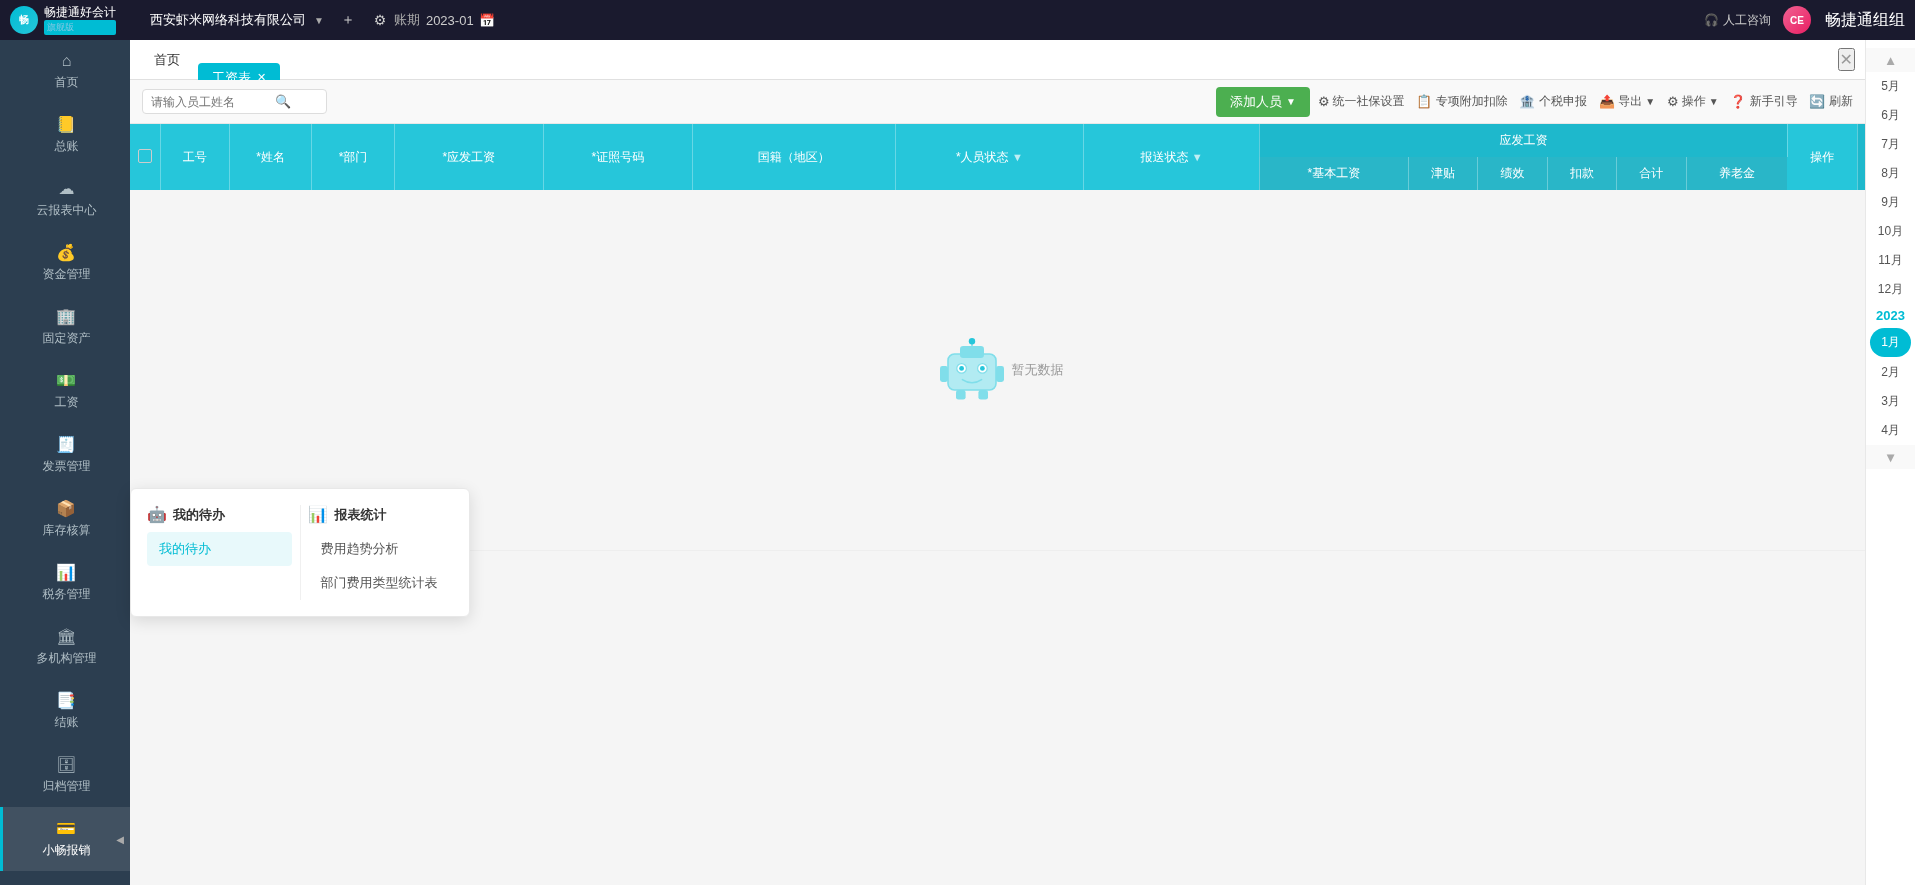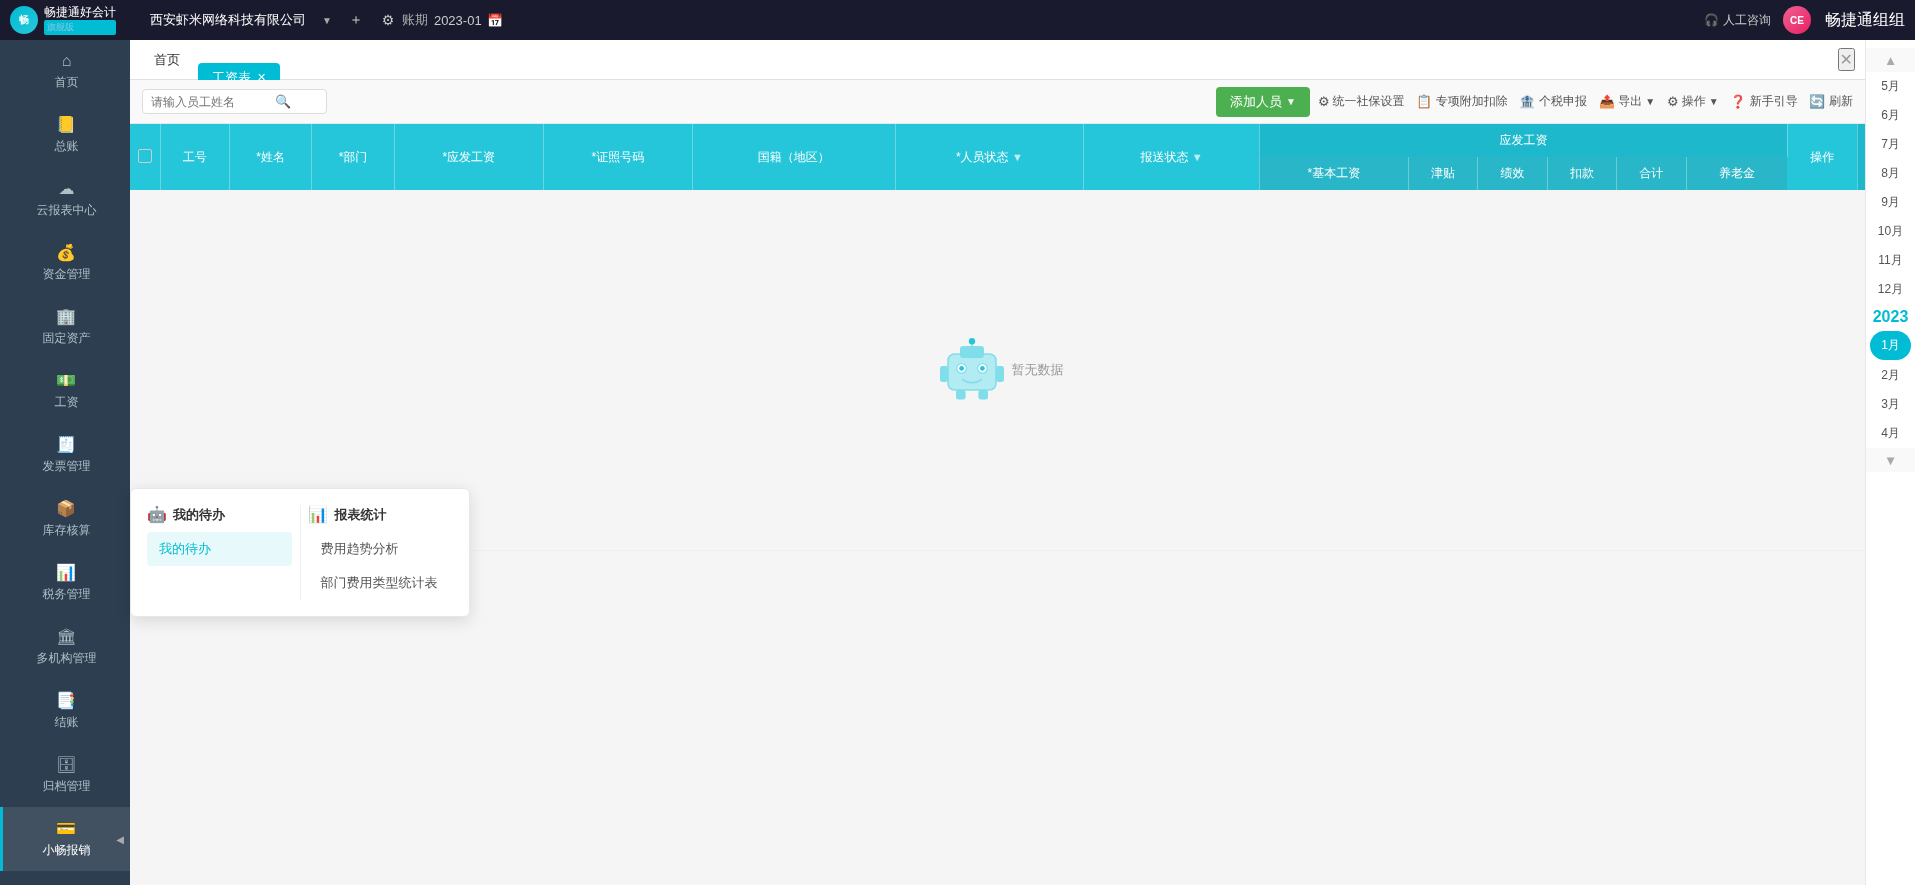--- a/index.html
+++ b/index.html
@@ -24,21 +24,21 @@
       width: 28px; height: 28px;
       background: linear-gradient(135deg, #00bcd4, #26c6da);
       border-radius: 50%;
       display: flex; align-items: center; justify-content: center;
       color: white; font-size: 10px; font-weight: bold;
     }
     .logo-text { color: white; font-size: 12px; line-height: 1.2; }
     .logo-sub { color: #7ec8e3; font-size: 9px; background: #00bcd4; padding: 1px 3px; border-radius: 2px; }
 
     .company-area {
-      display: flex; align-items: center; gap: 16px;
+      display: flex; align-items: center; gap: 8px;
       color: white; font-size: 13px; cursor: pointer;
       padding: 0 10px;
     }
     .company-area .arrow { color: #aaa; font-size: 10px; }
     .header-actions {
       display: flex; align-items: center; gap: 4px;
       color: #ccc;
     }
     .header-actions .icon-btn {
       width: 28px; height: 28px;
@@ -175,21 +175,21 @@
     .month-panel .month-item {
       width: 100%; padding: 6px 4px; text-align: center;
       cursor: pointer; color: #555; font-size: 12px;
       white-space: nowrap;
     }
     .month-panel .month-item.active {
       background: #00bcd4; color: white; border-radius: 20px;
       margin: 1px 4px; width: calc(100% - 8px);
     }
     .month-panel .year-label {
-      font-size: 16px; color: #00bcd4; padding: 4px 0; font-weight: bold;
+      font-size: 13px; color: #00bcd4; padding: 4px 0; font-weight: bold;
     }
     .popup-menu {
       position: fixed;
       left: 130px; top: 488px;
       background: white; border: 1px solid #e8e8e8;
       border-radius: 6px; box-shadow: 0 4px 16px rgba(0,0,0,0.12);
       width: 340px; padding: 16px;
       z-index: 200;
     }
     .popup-menu .section-title {

